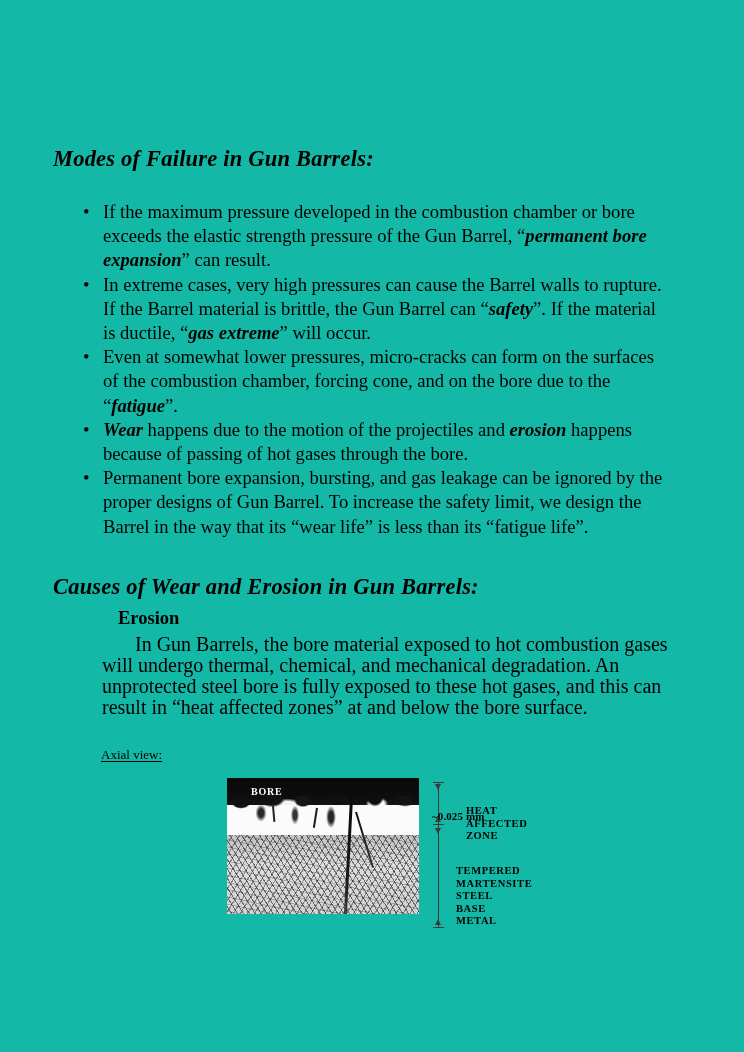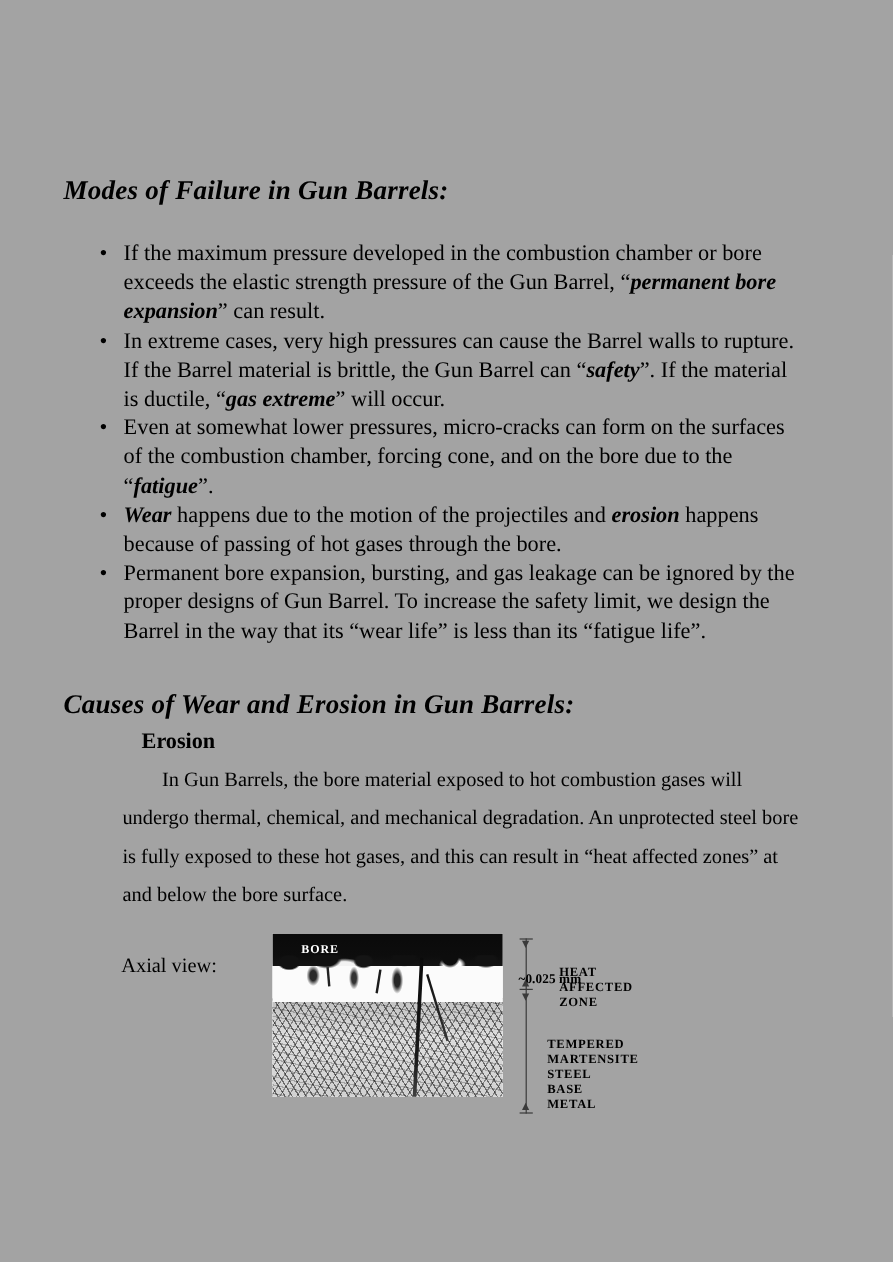--- a/index.html
+++ b/index.html
@@ -12,21 +12,21 @@
     height: 1052px;
     position: relative;
     font-family: "Liberation Serif", "DejaVu Serif", serif;
     color: #000000;
     overflow: hidden;
   }
 
   .page {
     position: absolute;
     inset: 0;
-    background: #a3a3a3;
+    background: #14b8a6;
   }
 
   
   .h-main {
     position: absolute;
     left: 53px;
     font-style: italic;
     font-weight: bold;
     font-size: 22.5px;
     letter-spacing: 0.2px;
@@ -69,34 +69,34 @@
     font-style: italic;
     font-weight: bold;
   }
 
   
   .para {
     position: absolute;
     left: 102px;
     top: 634px;
     width: 572px;
-    font-size: 17px;
-    line-height: 32px;
+    font-size: 20px;
+    line-height: 21px;
     text-indent: 33px;
   }
 
   
   .axial-label {
     position: absolute;
     left: 101px;
     top: 747px;
-    font-size: 17px;
+    font-size: 13px;
+    text-decoration: underline;
     text-underline-offset: 2px;
     white-space: nowrap;
-    margin-top: 48px;
   }
 
   
   .figure {
     position: absolute;
     left: 227px;
     top: 778px;
     width: 192px;
     height: 148px;
   }

